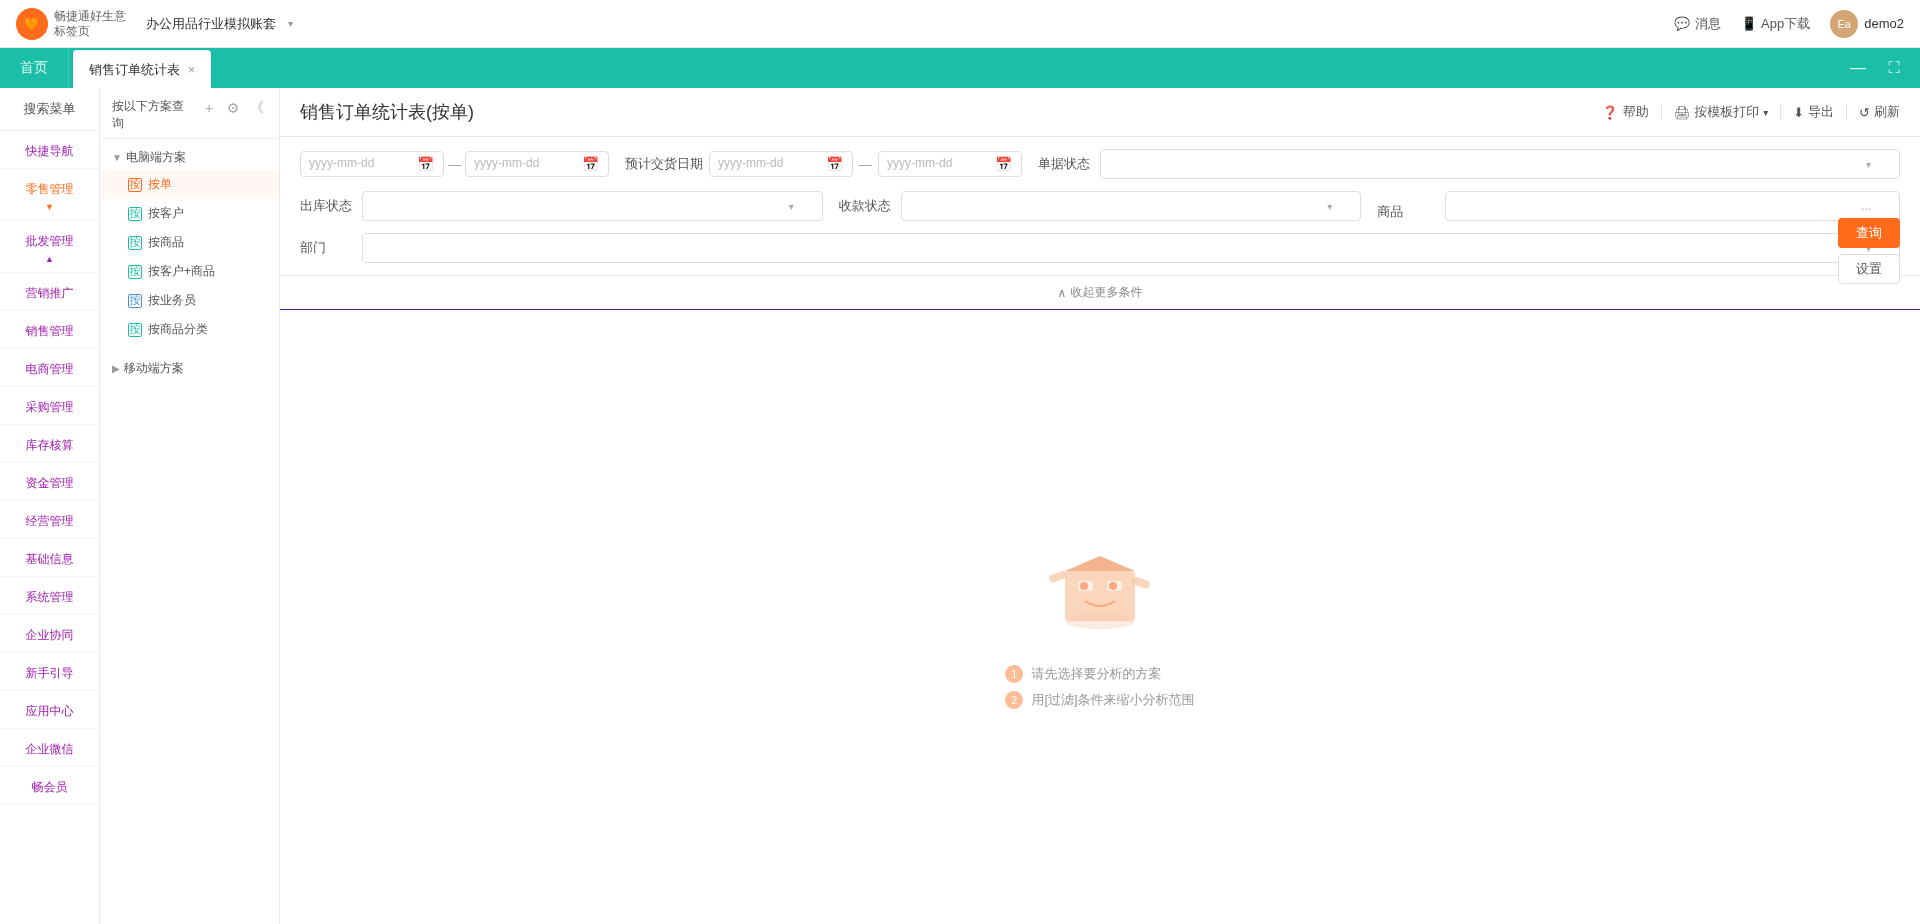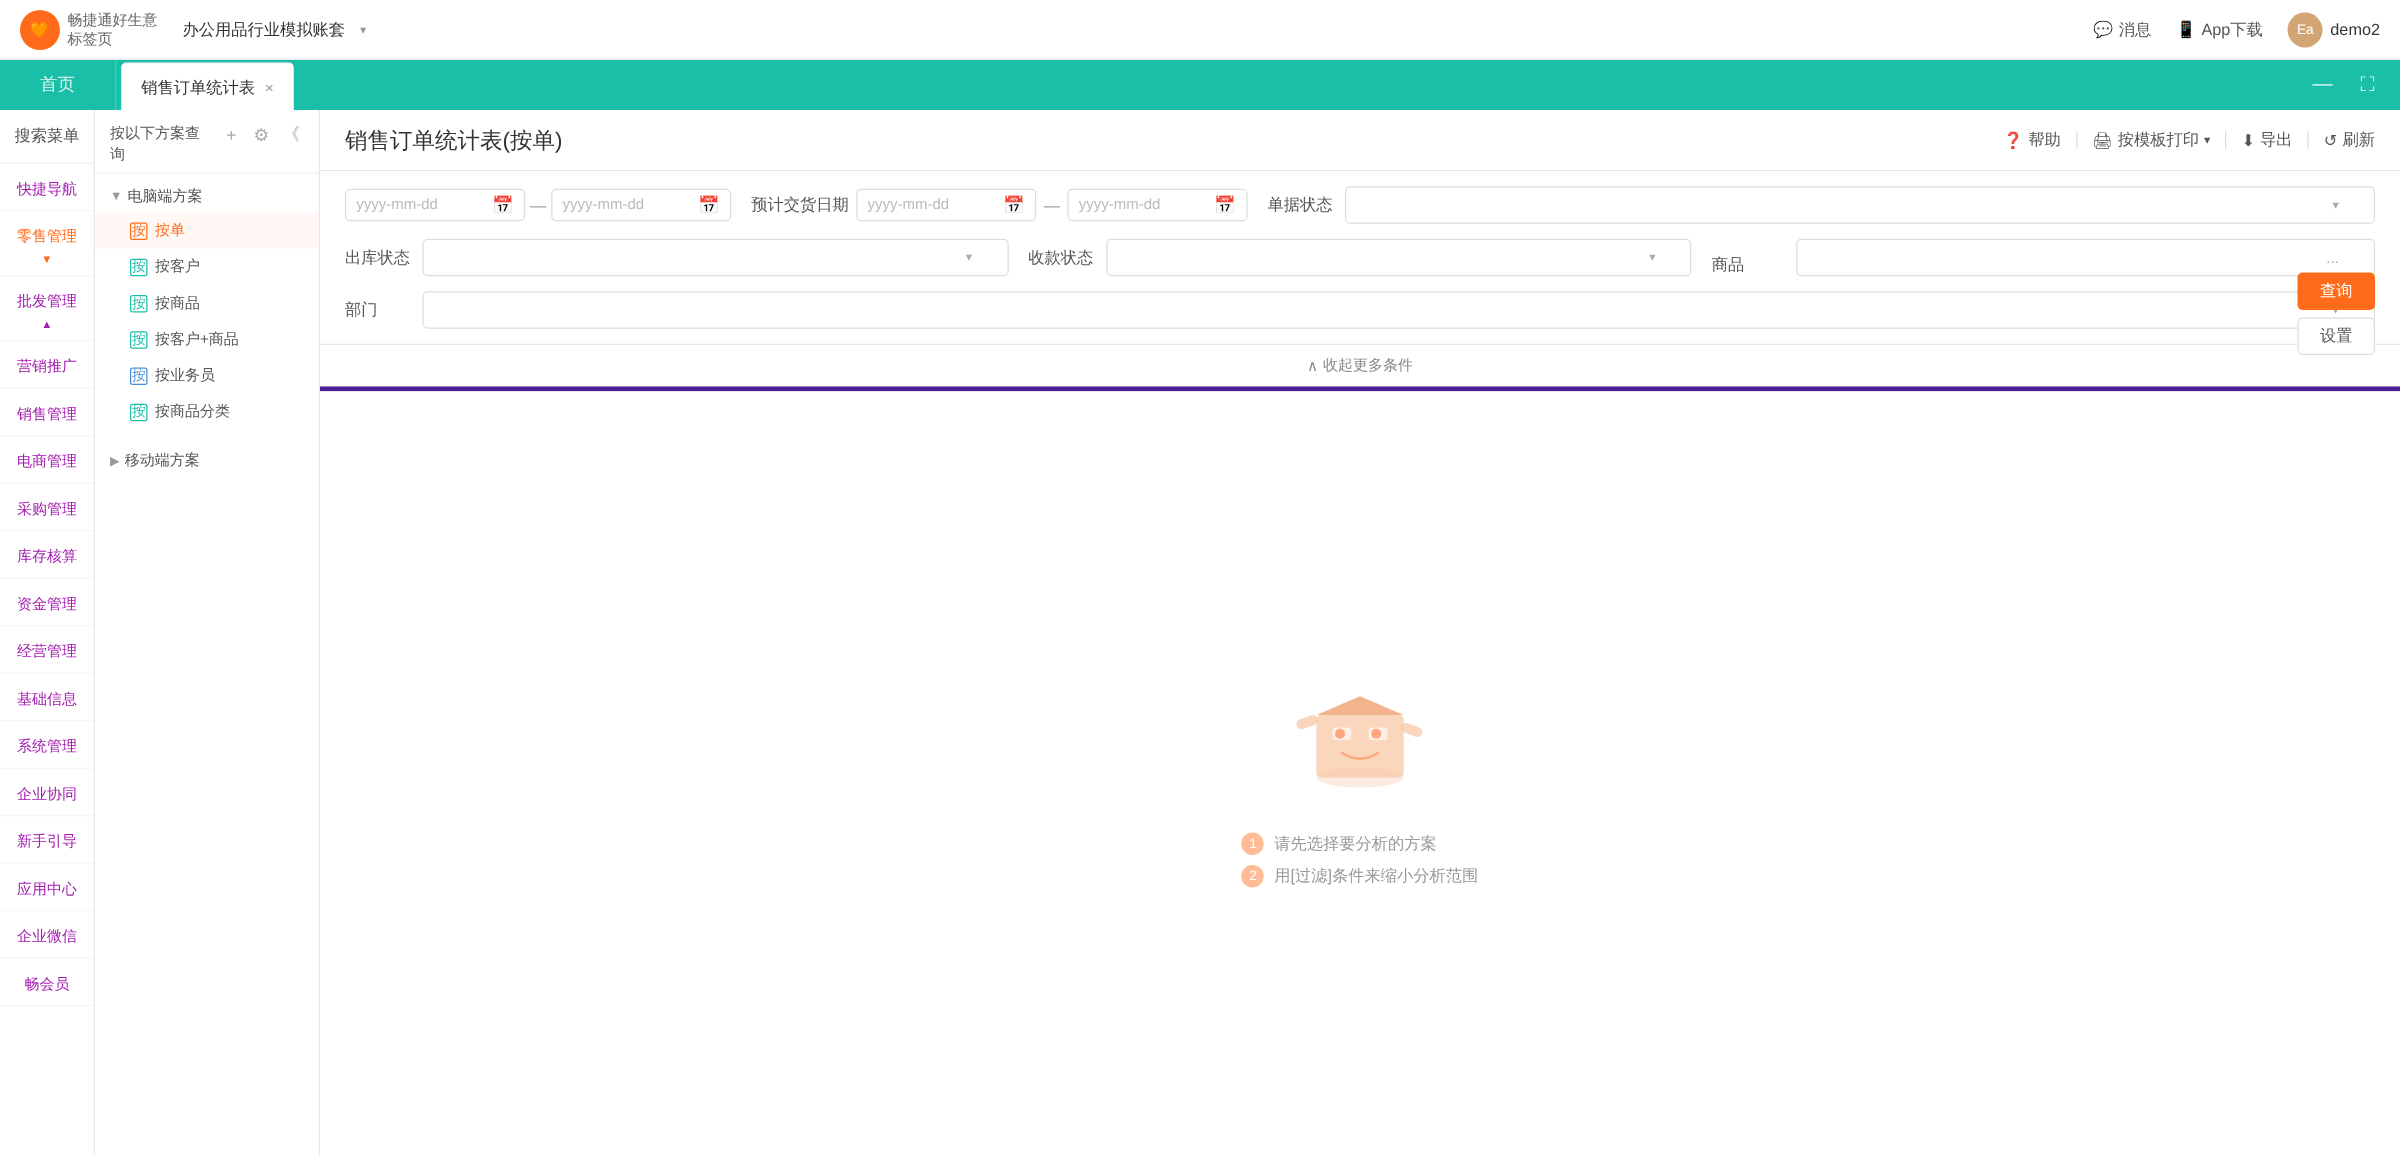--- a/index.html
+++ b/index.html
@@ -31,21 +31,21 @@
     .tab-bar {
       height: 40px;
       background: #1bbfa7;
       display: flex;
       align-items: center;
       padding: 0 0;
       flex-shrink: 0;
     }
     .tab-home {
       height: 40px;
-      padding: 0 32px;
+      padding: 0 20px;
       display: flex;
       align-items: center;
       color: rgba(255,255,255,0.85);
       font-size: 14px;
       cursor: pointer;
       border-right: 1px solid rgba(255,255,255,0.2);
     }
     .tab-active {
       height: 40px;
       padding: 0 16px;
@@ -62,21 +62,21 @@
     }
     .tab-close { color: #999; font-size: 12px; cursor: pointer; }
     .tab-bar-right { margin-left: auto; display: flex; align-items: center; gap: 8px; padding-right: 12px; }
     .tab-bar-btn { color: rgba(255,255,255,0.85); font-size: 16px; cursor: pointer; width: 28px; height: 28px; display: flex; align-items: center; justify-content: center; border-radius: 4px; }
 
     
     .main-layout { display: flex; flex: 1; overflow: hidden; }
 
     
     .left-sidebar {
-      width: 76px;
+      width: 100px;
       background: #fff;
       border-right: 1px solid #e8e8e8;
       display: flex;
       flex-direction: column;
       flex-shrink: 0;
       overflow-y: auto;
     }
     .sidebar-search {
       padding: 12px 8px;
       border-bottom: 1px solid #f0f0f0;
@@ -233,21 +233,21 @@
       background: #fff;
       margin: 0;
       gap: 16px;
     }
     .empty-tips { display: flex; flex-direction: column; gap: 8px; }
     .empty-tip { display: flex; align-items: center; gap: 8px; color: #999; font-size: 13px; }
     .tip-num { width: 18px; height: 18px; border-radius: 50%; background: #ffbc96; color: #fff; display: flex; align-items: center; justify-content: center; font-size: 11px; flex-shrink: 0; }
 
     .filter-wrapper {
       background: #fff;
-      border-bottom: 4px solid #4c1d95;
+      border-bottom: 1px solid #4c1d95;
       flex-shrink: 0;
     }
 
     .main-content-area {
       flex: 1;
       display: flex;
       flex-direction: column;
       overflow: hidden;
       background: #fff;
     }

